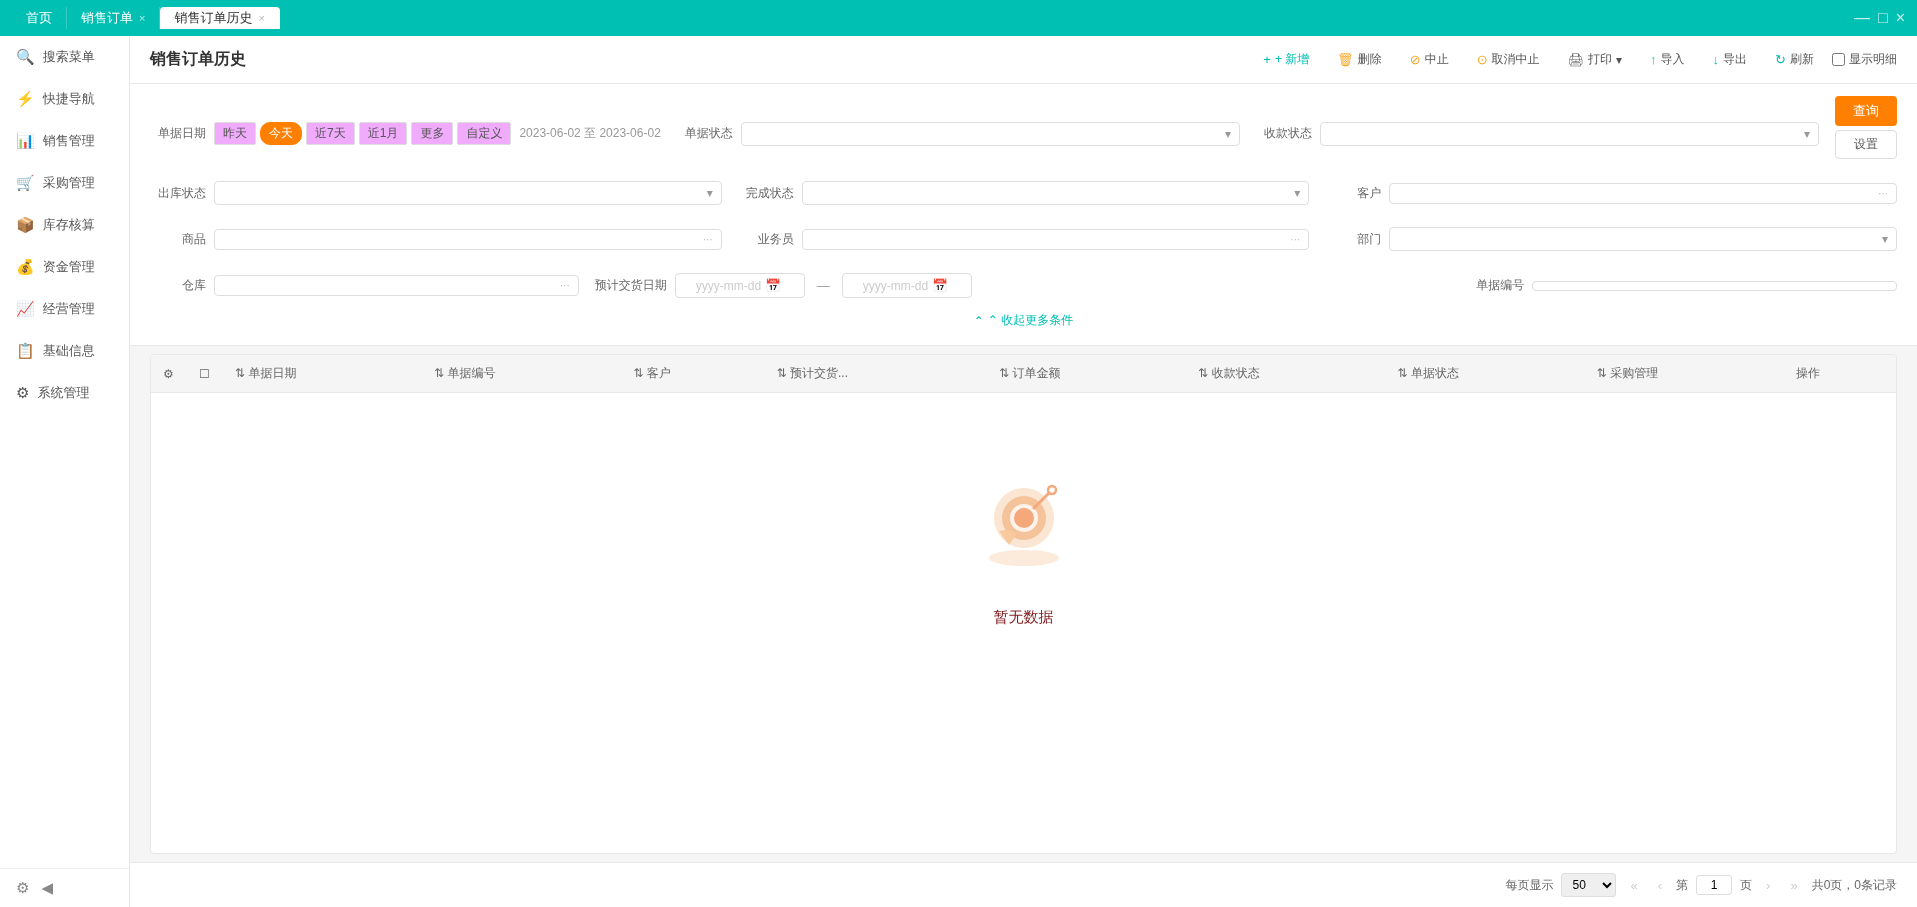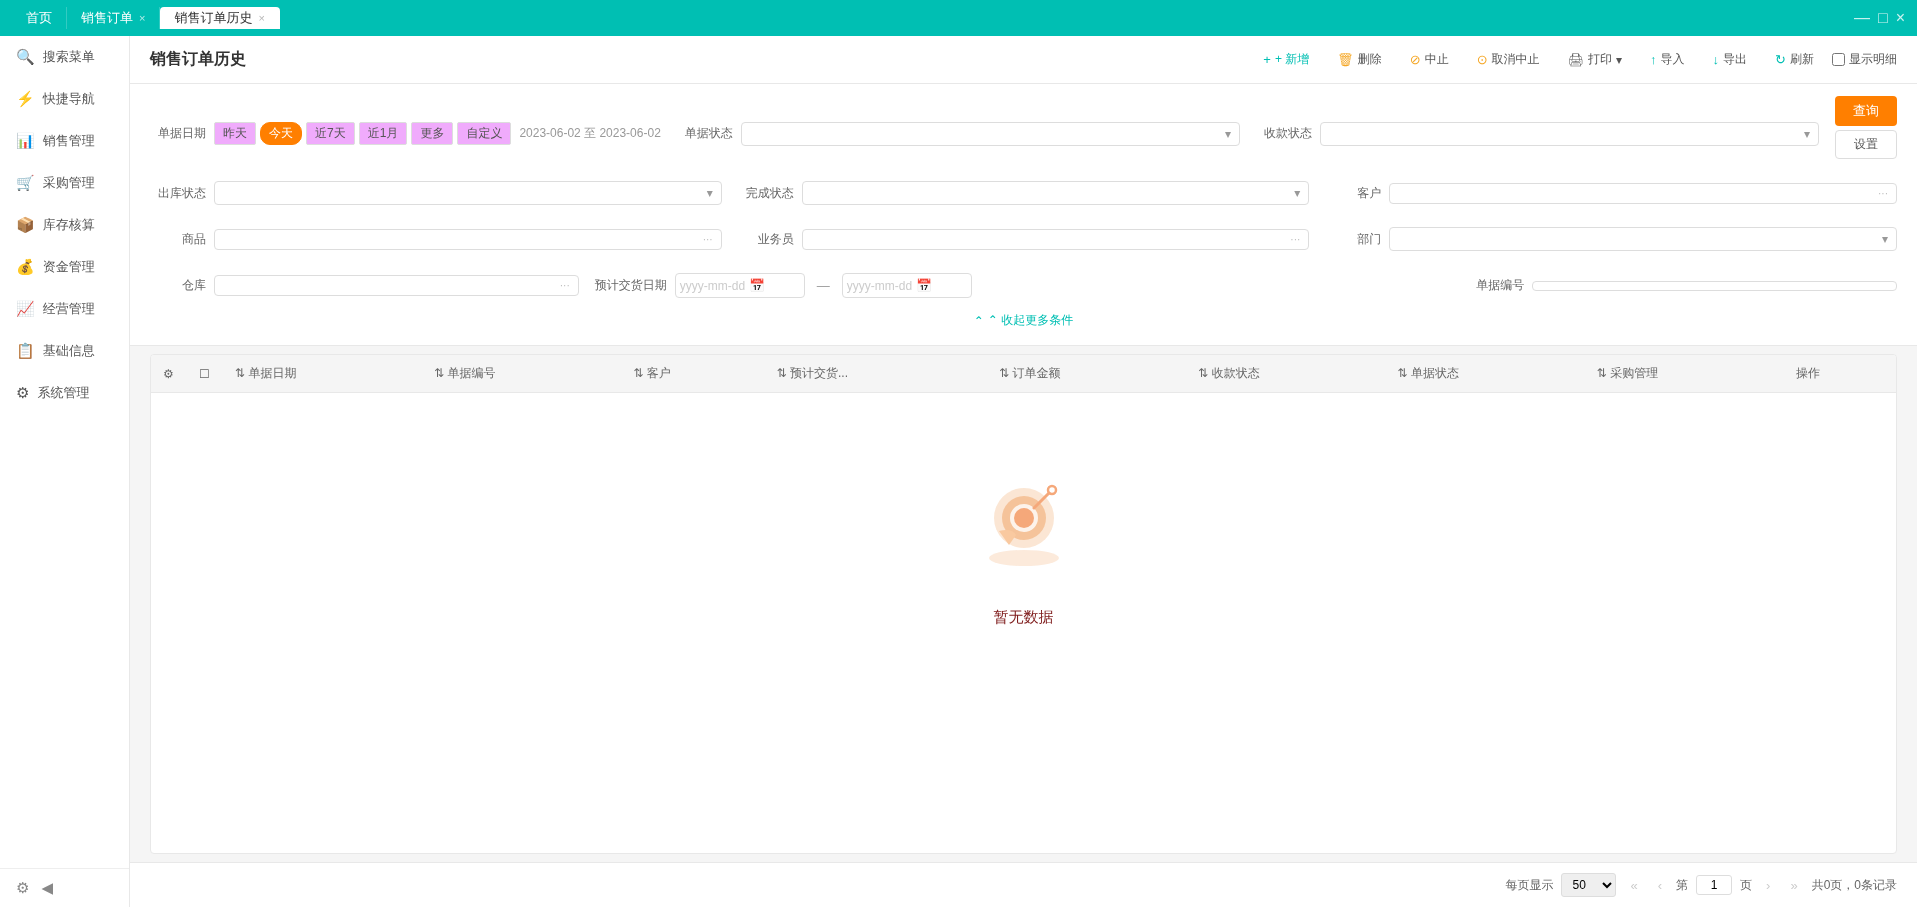--- a/index.html
+++ b/index.html
@@ -47,21 +47,21 @@
     .filter-label { color: #666; font-size: 12px; white-space: nowrap; min-width: 56px; text-align: right; }
     .filter-value { display: flex; align-items: center; gap: 4px; }
     .date-btn { padding: 2px 8px; border-radius: 2px; border: 1px solid #ddd; background: #f0abfc; font-size: 12px; cursor: pointer; color: #555; }
     .date-btn.active { background: #ff7f00; color: #fff; border-color: #ff7f00; border-radius: 10px; }
     .date-range { font-size: 12px; color: #999; margin-left: 4px; }
     .select-field { display: flex; align-items: center; border: 1px solid #ddd; border-radius: 4px; background: #fff; padding: 4px 8px; min-width: 180px; cursor: pointer; font-size: 12px; color: #ccc; }
     .select-field .arrow { margin-left: auto; color: #999; }
     .input-field { border: 1px solid #ddd; border-radius: 4px; background: #fff; padding: 4px 8px; min-width: 180px; font-size: 12px; color: #ccc; display: flex; align-items: center; }
     .dots-field { display: flex; align-items: center; border: 1px solid #ddd; border-radius: 4px; background: #fff; padding: 4px 8px; min-width: 150px; cursor: pointer; font-size: 12px; color: #bbb; }
     .dots-field .dots { margin-left: auto; color: #bbb; font-size: 10px; }
-    .date-input-field { display: flex; align-items: center; border: 1px solid #ddd; border-radius: 4px; background: #fff; padding: 4px 4px; min-width: 130px; font-size: 12px; color: #ccc; gap: 4px; }
+    .date-input-field { display: flex; align-items: center; border: 1px solid #ddd; border-radius: 4px; background: #fff; padding: 4px 20px; min-width: 130px; font-size: 12px; color: #ccc; gap: 4px; }
     .date-input-field .cal-icon { color: #00bfb3; font-size: 13px; }
     .date-separator { color: #999; padding: 0 4px; }
     .collapse-row { text-align: center; padding: 4px 0; }
     .collapse-btn { background: none; border: none; cursor: pointer; color: #00bfb3; font-size: 12px; display: flex; align-items: center; gap: 4px; margin: 0 auto; }
 
     
     .table-area { flex: 1; overflow: auto; background: #fff; margin: 8px 20px; border: 1px solid #e8e8e8; border-radius: 4px; }
     .data-table { width: 100%; border-collapse: collapse; }
     .data-table thead tr { background: #f5f5f5; }
     .data-table th { padding: 10px 12px; text-align: left; font-size: 12px; color: #666; font-weight: normal; border-bottom: 1px solid #e8e8e8; white-space: nowrap; }

